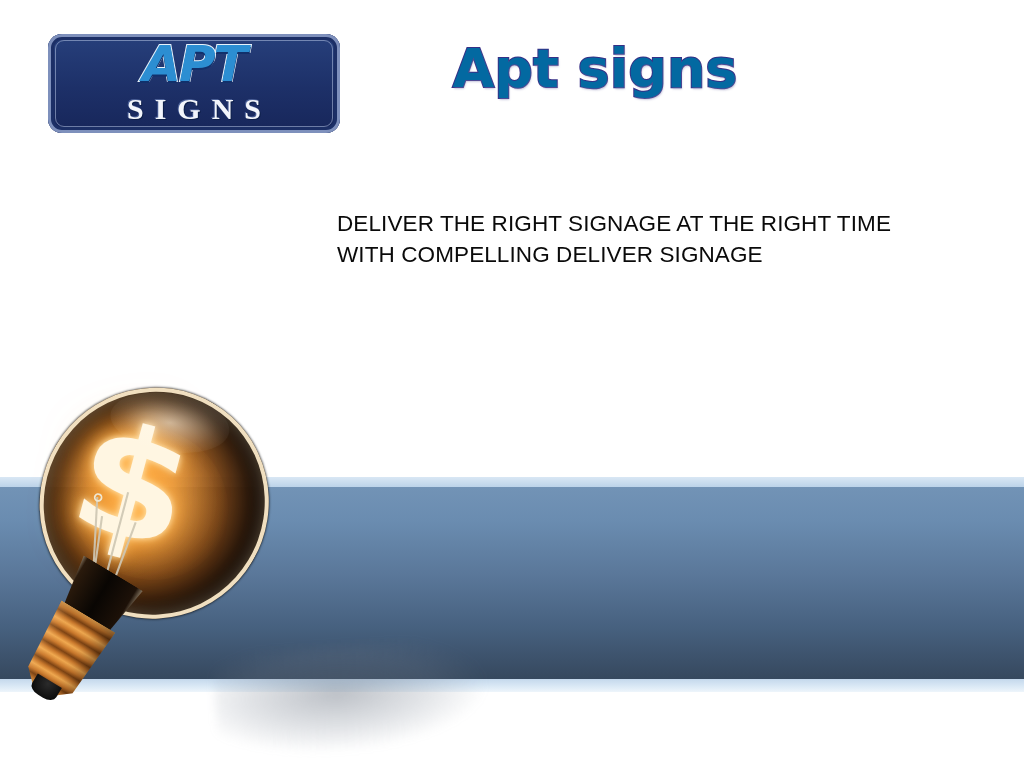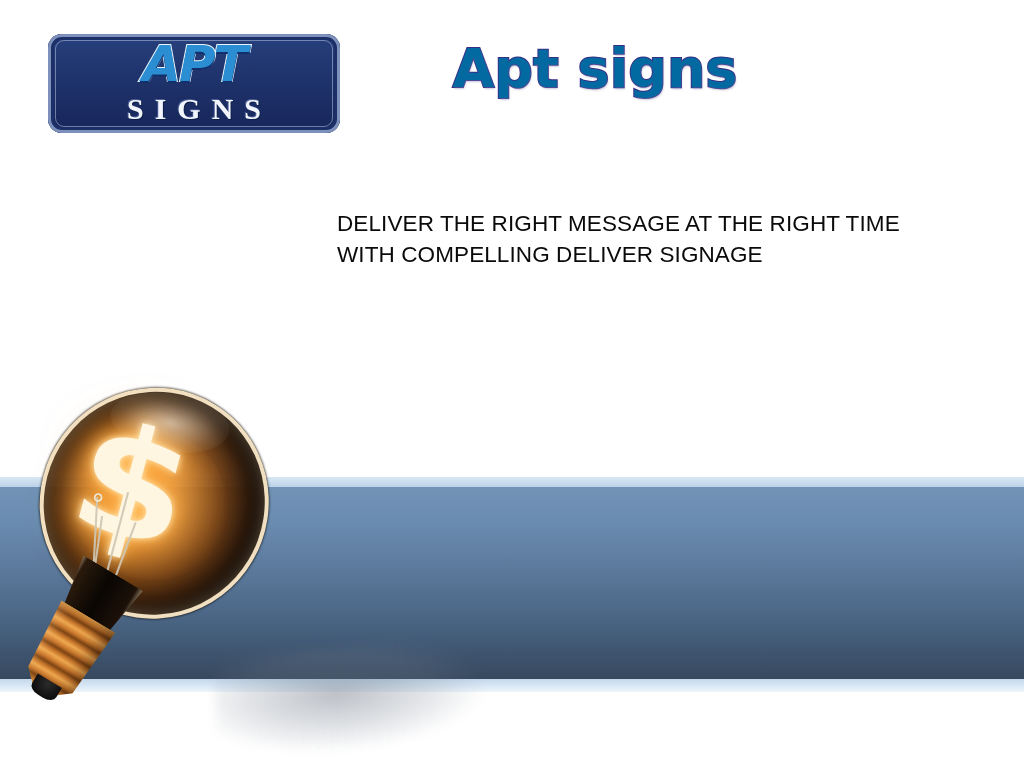--- a/index.html
+++ b/index.html
@@ -241,21 +241,21 @@
 
   <div id="logo-box">
     <div id="logo-inner-line"></div>
     <div id="logo-apt">APT</div>
     <div id="logo-signs">SIGNS</div>
   </div>
 
   <div id="title-wordart">Apt signs</div>
 
   <div id="body-text">
-    <div>DELIVER THE RIGHT MESSAGE AT THE RIGHT TIME</div>
+    <div>DELIVER THE RIGHT SIGNAGE AT THE RIGHT TIME</div>
     <div>WITH COMPELLING DELIVER SIGNAGE</div>
   </div>
 
   <div id="band">
     <div id="band-edge-top"></div>
     <div id="band-core"></div>
     <div id="band-edge-bottom"></div>
   </div>
 
   <div id="bulb-shadow"></div>

